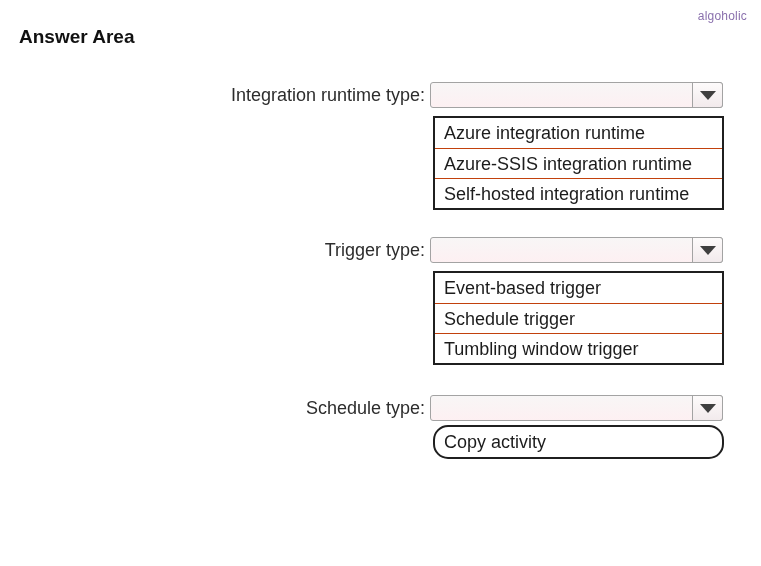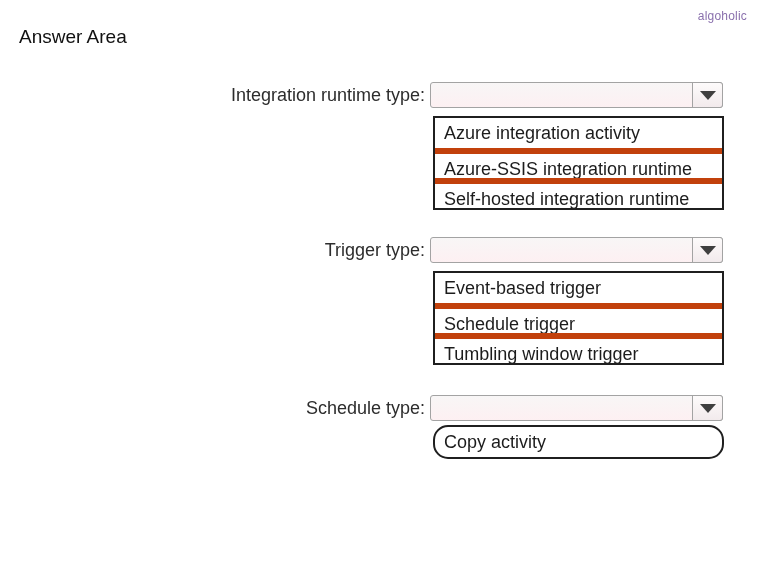--- a/index.html
+++ b/index.html
@@ -10,21 +10,21 @@
     background: #ffffff;
     font-family: "Liberation Sans", sans-serif;
     overflow: hidden;
   }
   .watermark {
     position: absolute; top: 9px; right: 14px;
     font-size: 12px; color: #8a70ad; letter-spacing: .2px;
   }
   .page-title {
     position: absolute; left: 19px; top: 26px;
-    font-size: 19px; font-weight: normal; color: #111111;
+    font-size: 19px; font-weight: bold; color: #111111;
   }
   .field-label {
     position: absolute; left: 0; width: 425px;
     text-align: right;
     font-size: 18px; color: #2d2d2d; line-height: 20px;
   }
   .combo {
     position: absolute; left: 430px; width: 293px; height: 26px;
     border: 1px solid #a3a3a3; border-radius: 3px;
     background: linear-gradient(180deg, #f8f6f6 0%, #fdf0f2 100%);
@@ -50,21 +50,21 @@
     position: absolute; left: 433px; width: 291px;
     border: 2px solid #1f1f1f; background: #ffffff;
   }
   .option {
     height: 30px; line-height: 30px;
     padding-left: 9px;
     font-size: 18px; color: #1c1c1c;
     white-space: nowrap; overflow: hidden;
     cursor: default;
   }
-  .option + .option { border-top: 6px solid #c2410c; }
+  .option + .option { border-top: 1px solid #c2410c; }
 
   
   .lbl-0 { top: 85px; padding-left: 44px; }
   .combo-0 { top: 82px; }
   .list-0 { top: 116px; }
   
   .lbl-1 { top: 240px; }
   .combo-1 { top: 237px; }
   .list-1 { top: 271px; }
   
@@ -79,21 +79,21 @@
 <div class="page-title">Answer Area</div>
 
 <div class="field-label lbl-0">Integration runtime type:</div>
 <div class="combo combo-0">
   <span class="combo-value"></span>
   <span class="combo-btn">
     <span class="caret"></span>
   </span>
 </div>
 <div class="options-list list-0">
-  <div class="option">Azure integration activity</div>
+  <div class="option">Azure integration runtime</div>
   <div class="option">Azure-SSIS integration runtime</div>
   <div class="option">Self-hosted integration runtime</div>
 </div>
 
 <div class="field-label lbl-1">Trigger type:</div>
 <div class="combo combo-1">
   <span class="combo-value"></span>
   <span class="combo-btn">
     <span class="caret"></span>
   </span>

